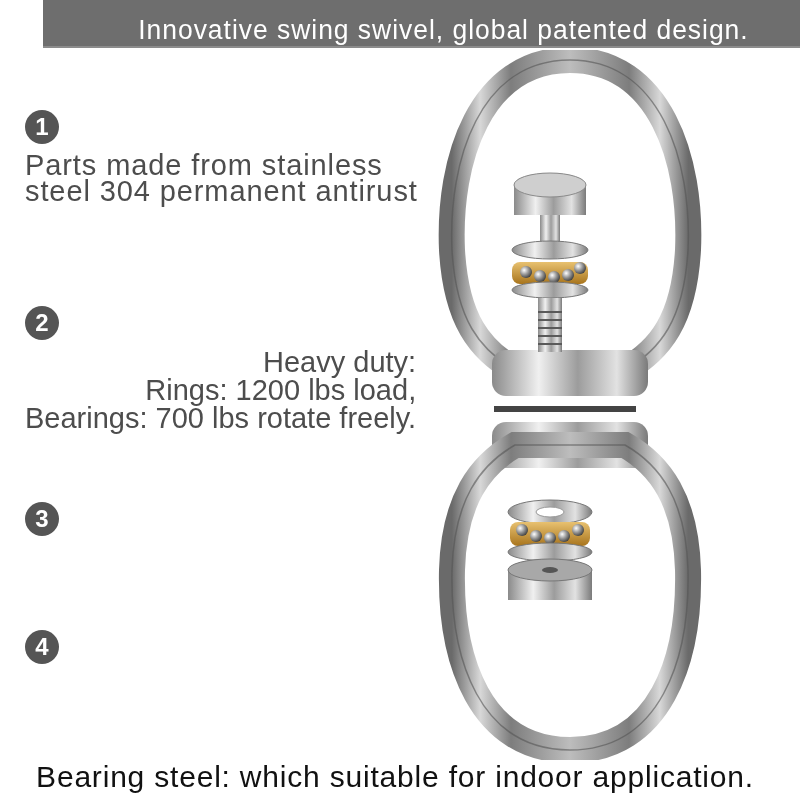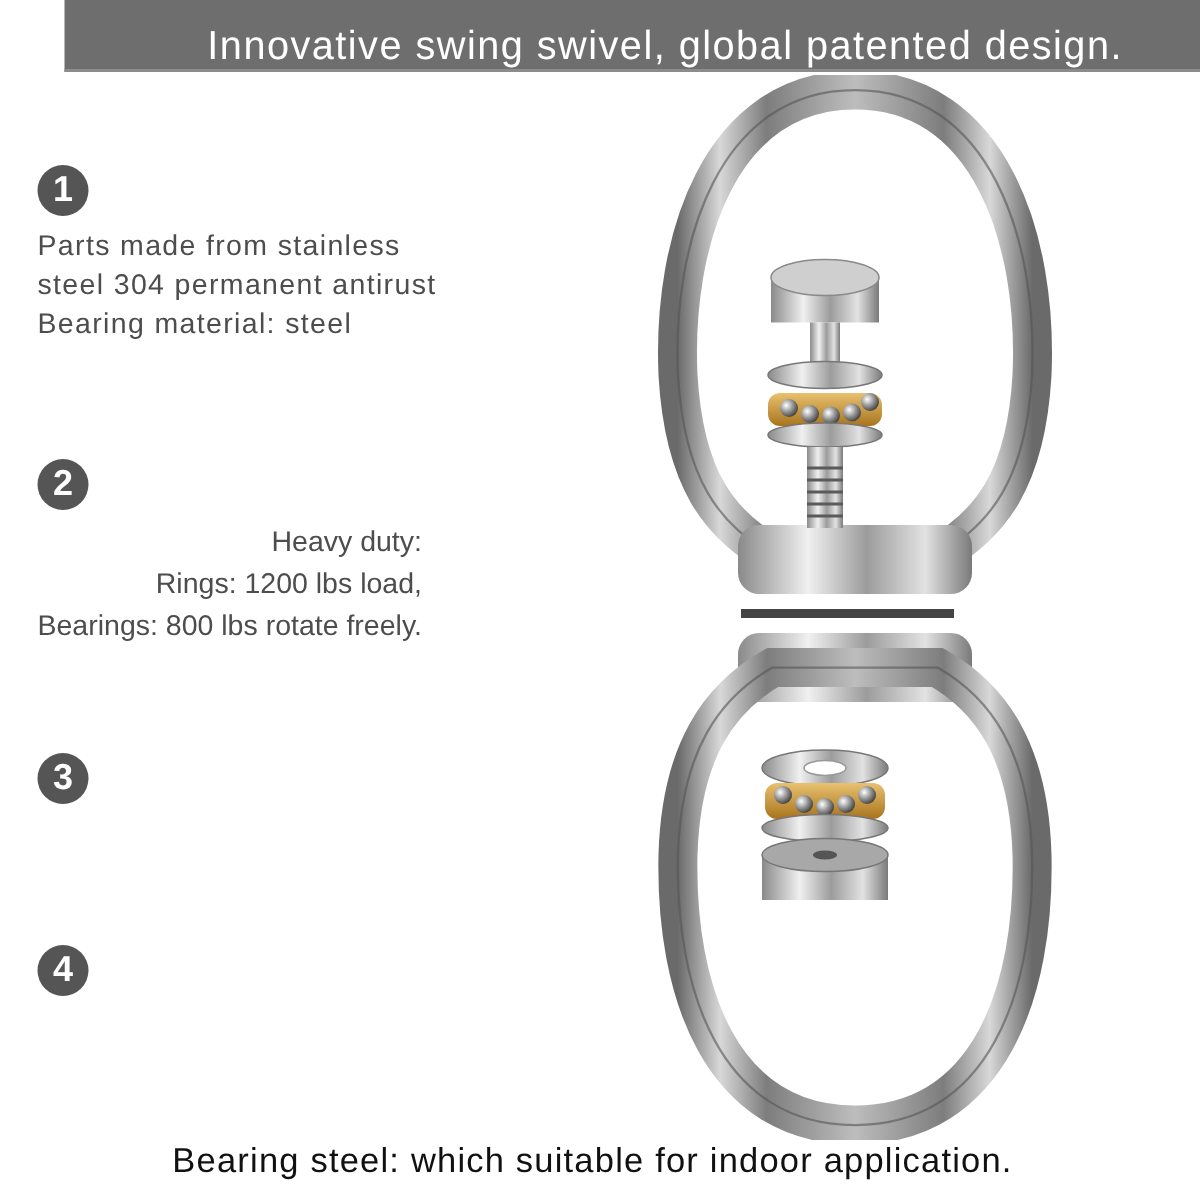--- a/index.html
+++ b/index.html
@@ -21,59 +21,58 @@
     }
     .feature { position: absolute; left: 25px; }
     .badge {
       width: 34px; height: 34px; border-radius: 50%;
       background: #555555; color: #ffffff;
       font-weight: bold; font-size: 24px;
       display: flex; align-items: center; justify-content: center;
       line-height: 1;
     }
     .feature-text {
-      color: #4d4d4d; font-size: 19px; line-height: 26px;
+      color: #4d4d4d; font-size: 29px; line-height: 26px;
       margin-top: 8px; white-space: nowrap;
     }
     .f1 { top: 110px; }
     .f1 .feature-text { letter-spacing: 0.9px; }
     .f2 { top: 306px; }
     .f3 { top: 502px; }
     .f4 { top: 630px; }
     .footer {
       position: absolute; left: 0; width: 790px; top: 760px;
-      text-align: center; color: #111111; font-size: 23px;
+      text-align: center; color: #111111; font-size: 30px;
       letter-spacing: 0.8px; white-space: nowrap;
     }
     .product {
       position: absolute; left: 430px; top: 50px; width: 280px; height: 710px;
     }
   </style>
 </head>
 <body>
 
 <div class="banner">
   <span>Innovative swing swivel, global patented design.</span>
 </div>
 
 <div class="feature f1">
   <div class="badge">1</div>
   <div class="feature-text">
     <div>Parts made from stainless</div>
     <div>steel 304 permanent antirust</div>
-    <div>Bearing material: steel</div>
   </div>
 </div>
 
 <div class="feature f2">
   <div class="badge">2</div>
   <div class="feature-text" style="line-height:28px;text-align:right;">
     <div>Heavy duty:</div>
     <div>Rings: 1200 lbs load,</div>
-    <div>Bearings: 800 lbs rotate freely.</div>
+    <div>Bearings: 700 lbs rotate freely.</div>
   </div>
 </div>
 
 <div class="feature f3">
   <div class="badge">3</div>
 </div>
 
 <div class="feature f4">
   <div class="badge">4</div>
 </div>

